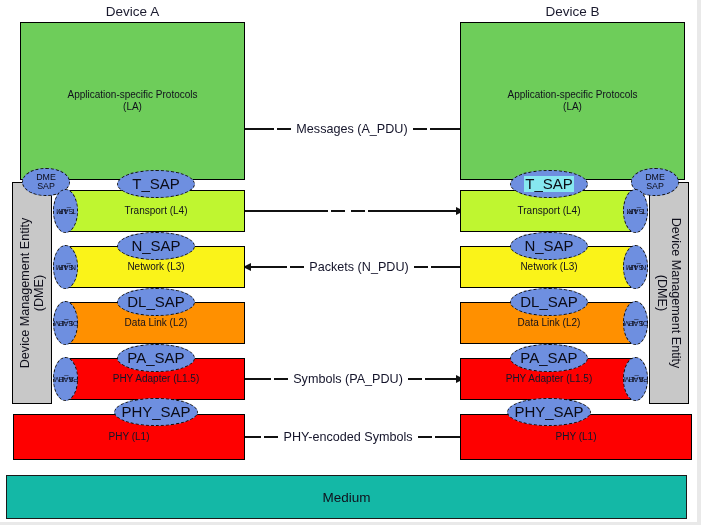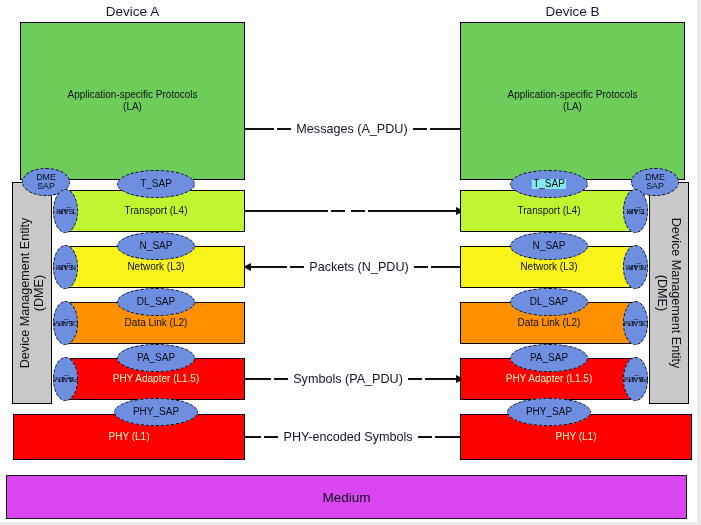--- a/index.html
+++ b/index.html
@@ -11,34 +11,34 @@
   .gutter{position:absolute;top:0;right:0;width:4px;height:525px;background:#e9e9e9;}
   .gutter-b{position:absolute;left:0;bottom:0;width:701px;height:3px;background:#e9e9e9;}
 
   
   .devlabel{position:absolute;font-size:13.5px;color:#1a1a2e;white-space:nowrap;text-align:center;}
 
   
   .lbox{position:absolute;box-sizing:border-box;border:1.6px solid #000;
         display:flex;align-items:center;justify-content:center;text-align:center;
         font-size:10px;color:#10101c;line-height:1.22;z-index:4;}
-  .lbox.white{color:#fef9c3;}
+  .lbox.white{color:#0f172a;}
 
   
   .dme{position:absolute;box-sizing:border-box;background:#c8c8c8;border:1.6px solid #000;z-index:2;}
   .dme-txt{position:absolute;left:50%;top:50%;white-space:nowrap;font-size:12.6px;
            color:#10101c;text-align:center;line-height:1.15;}
   .dme-txt.up{transform:translate(-50%,-50%) rotate(-90deg);}
   .dme-txt.down{transform:translate(-50%,-50%) rotate(90deg);}
 
   
   .sap{position:absolute;box-sizing:border-box;background:#6E8FE0;
        border:1.3px dashed #111;border-radius:50%;z-index:9;
        display:flex;align-items:center;justify-content:center;
-       font-size:10px;color:#0b0b16;text-align:center;line-height:1.05;white-space:nowrap;}
+       font-size:15px;color:#0b0b16;text-align:center;line-height:1.05;white-space:nowrap;}
   .sap.two{font-size:8.8px;line-height:1.08;}
   .sap .hl{background:#86E8F0;padding:0 1px;}
 
   
   .vsap{position:absolute;box-sizing:border-box;background:#6E8FE0;
         border:1.3px dashed #111;border-radius:50%;z-index:10;}
   .vsap span{position:absolute;left:50%;top:50%;white-space:nowrap;
              font-size:7.6px;color:#0b0b16;text-align:center;line-height:1.06;}
   .vsap.up span{transform:translate(-50%,-50%) rotate(-90deg);}
   .vsap.down span{transform:translate(-50%,-50%) rotate(90deg);}
@@ -49,21 +49,21 @@
   .parrow .lbl{font-size:12.6px;color:#14142a;white-space:nowrap;padding:0 2px;}
   .parrow .dash{flex:0 0 auto;width:14px;height:1.4px;background:#111;margin:0 3px;}
   .parrow .stem{flex:1 1 auto;height:1.4px;background:#111;min-width:6px;}
   .parrow .head{width:0;height:0;border-top:4.6px solid transparent;
                 border-bottom:4.6px solid transparent;flex:0 0 auto;}
   .parrow .head.l{border-right:8px solid #111;}
   .parrow .head.r{border-left:8px solid #111;}
 
   
   .medium{position:absolute;box-sizing:border-box;border:1.8px solid #1a1a1a;
-          background:#d946ef;display:flex;align-items:center;justify-content:center;
+          background:#14b8a6;display:flex;align-items:center;justify-content:center;
           font-size:13.5px;color:#10101c;z-index:4;}
 </style>
 </head>
 <body>
 
 <div id="stage">
 
   <div class="devlabel" style="left:20px;top:4px;width:225px;">Device A</div>
   <div class="devlabel" style="left:460px;top:4px;width:225px;">Device B</div>
 

